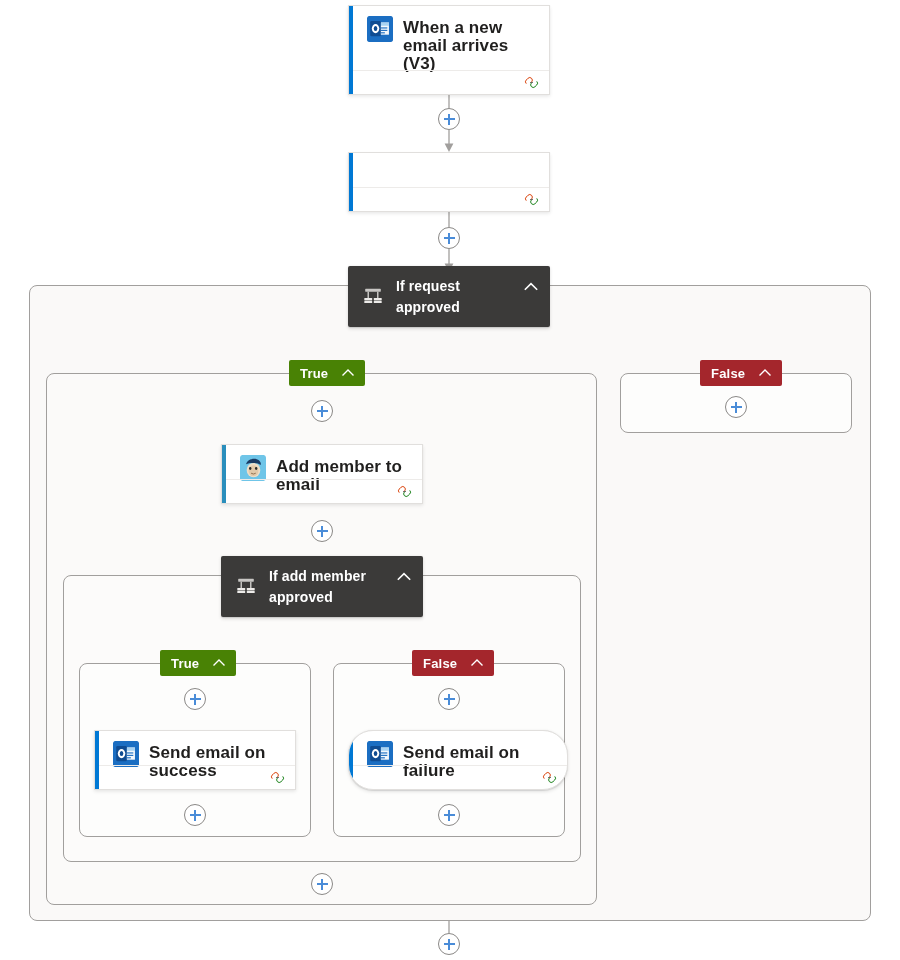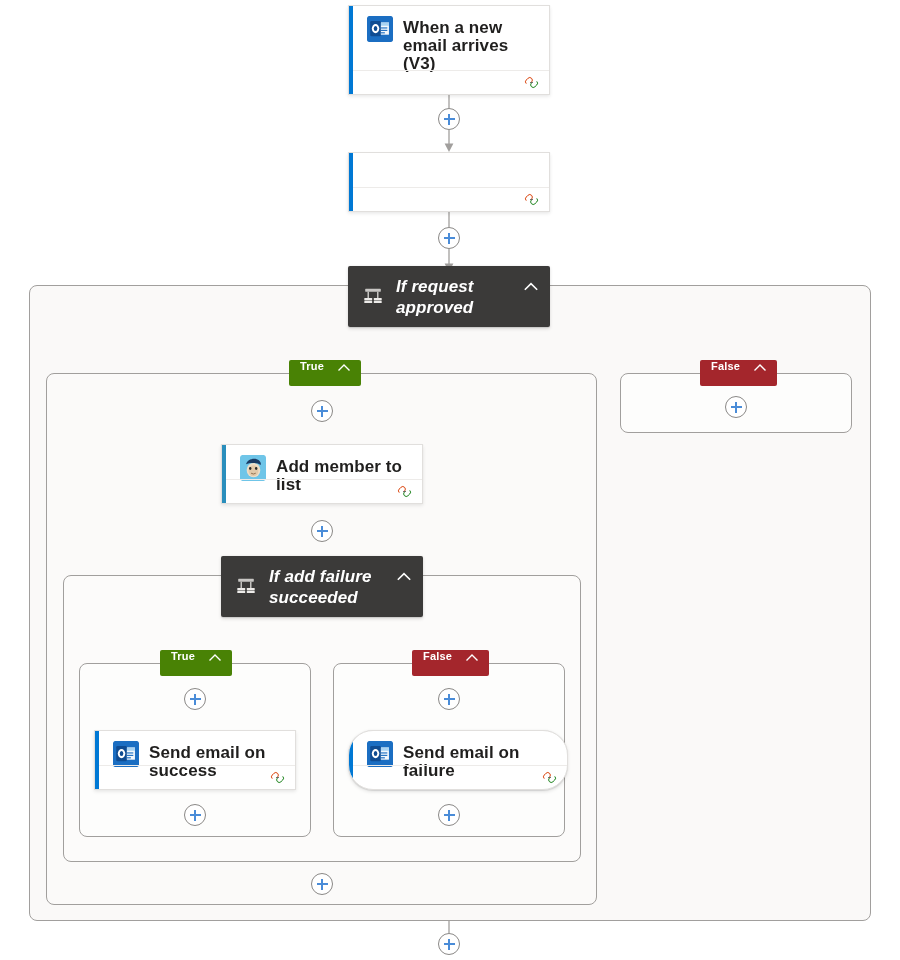--- a/index.html
+++ b/index.html
@@ -65,36 +65,35 @@
     background:#3b3a39;
     border-radius:2px;
     box-sizing:border-box;
     box-shadow:0 1.6px 3.6px rgba(0,0,0,.13),0 .3px .9px rgba(0,0,0,.10);
     display:flex;align-items:center;
     padding:0 10px 0 14px;
   }
   .cond .condico{width:22px;height:22px;flex:0 0 22px;margin-right:12px;}
   .cond .condttl{
     flex:1 1 auto;
-    font-size:17px;line-height:21px;color:#ffffff;font-weight:700;
+    font-size:14px;line-height:21px;color:#ffffff;font-weight:700;
     letter-spacing:.1px;
-    font-style:italic;
   }
   .cond .chev{width:18px;height:18px;flex:0 0 18px;margin-left:6px;align-self:flex-start;margin-top:12px;}
 
   
   .badge{
     position:absolute;
     height:26px;
     border-radius:2px;
-    display:flex;align-items:flex-start;
+    display:flex;align-items:center;
     padding:0 9px 0 11px;
     box-sizing:border-box;
     color:#fff;
-    font-size:11px;font-weight:700;
+    font-size:13px;font-weight:700;
     letter-spacing:.2px;
     z-index:6;
   }
   .badge.t{background:#498205;}
   .badge.f{background:#a4262c;}
   .badge .bchev{width:16px;height:16px;margin-left:12px;flex:0 0 16px;}
 
   
   .plus{
     position:absolute;width:22px;height:22px;
@@ -253,21 +252,21 @@
     <div class="cardbody" style="min-height:36px;padding-bottom:4px;">
       <svg class="ico" viewBox="0 0 32 32">
         <rect x="0" y="0" width="32" height="32" rx="3" fill="#6fc5e8"></rect>
         <ellipse cx="16.6" cy="18.6" rx="8.4" ry="8.9" fill="#efddc6"></ellipse>
         <ellipse cx="16.6" cy="19.4" rx="6.1" ry="6.8" fill="#e3c9a9"></ellipse>
         <path d="M7.5 11.5 C8.5 6.5 15 3.6 20.6 5.2 C25 6.5 26.4 10 25.3 12.2 C22 9.2 12 9 7.5 11.5 Z" fill="#1a3a63"></path>
         <ellipse cx="12.6" cy="16.6" rx="1.5" ry="1.8" fill="#2b2b2b"></ellipse>
         <ellipse cx="19.9" cy="16.6" rx="1.5" ry="1.8" fill="#2b2b2b"></ellipse>
         <path d="M13.6 22.4 q3 2 5.8 0" fill="none" stroke="#8b6a48" stroke-width="1.1"></path>
       </svg>
-      <div class="ttl">Add member to list</div>
+      <div class="ttl">Add member to email</div>
     </div>
     <div class="cardfoot">
       <svg width="15" height="13" viewBox="0 0 20 16">
         <path d="M3 9.5 a3.4 3.4 0 0 1 0-4.8 l2.4-2.4 a3.4 3.4 0 0 1 4.8 4.8 l-1 1" fill="none" stroke="#d83b01" stroke-width="1.3"></path>
         <path d="M17 6.5 a3.4 3.4 0 0 1 0 4.8 l-2.4 2.4 a3.4 3.4 0 0 1-4.8-4.8 l1-1" fill="none" stroke="#107c10" stroke-width="1.3"></path>
         <path d="M8 8.2 l4 -0.4" fill="none" stroke="#605e5c" stroke-width="1.2"></path>
       </svg>
     </div>
   </div>
 
@@ -276,21 +275,21 @@
   <div class="cond" style="left:221px;top:556px;width:202px;height:61px;">
     <svg class="condico" viewBox="0 0 24 24">
       <rect x="3.5" y="3" width="17" height="3.2" rx=".5" fill="#c8c6c4"></rect>
       <rect x="6" y="6.2" width="1.6" height="7" fill="#c8c6c4"></rect>
       <rect x="16.4" y="6.2" width="1.6" height="7" fill="#c8c6c4"></rect>
       <rect x="2.5" y="13.2" width="8.6" height="2.6" rx=".4" fill="#edebe9"></rect>
       <rect x="12.9" y="13.2" width="8.6" height="2.6" rx=".4" fill="#edebe9"></rect>
       <rect x="2.5" y="16.4" width="8.6" height="2.2" rx=".4" fill="#edebe9"></rect>
       <rect x="12.9" y="16.4" width="8.6" height="2.2" rx=".4" fill="#edebe9"></rect>
     </svg>
-    <div class="condttl">If add failure succeeded</div>
+    <div class="condttl">If add member approved</div>
     <svg class="chev" viewBox="0 0 16 16">
       <path d="M2.5 10.5 L8 5 L13.5 10.5" fill="none" stroke="#ffffff" stroke-width="1.4"></path>
     </svg>
   </div>
 
   <div class="badge t" style="left:160px;top:650px;">
     <span>True</span>
     <svg class="bchev" viewBox="0 0 16 16">
       <path d="M2.5 10.5 L8 5 L13.5 10.5" fill="none" stroke="#ffffff" stroke-width="1.4"></path>
     </svg>

